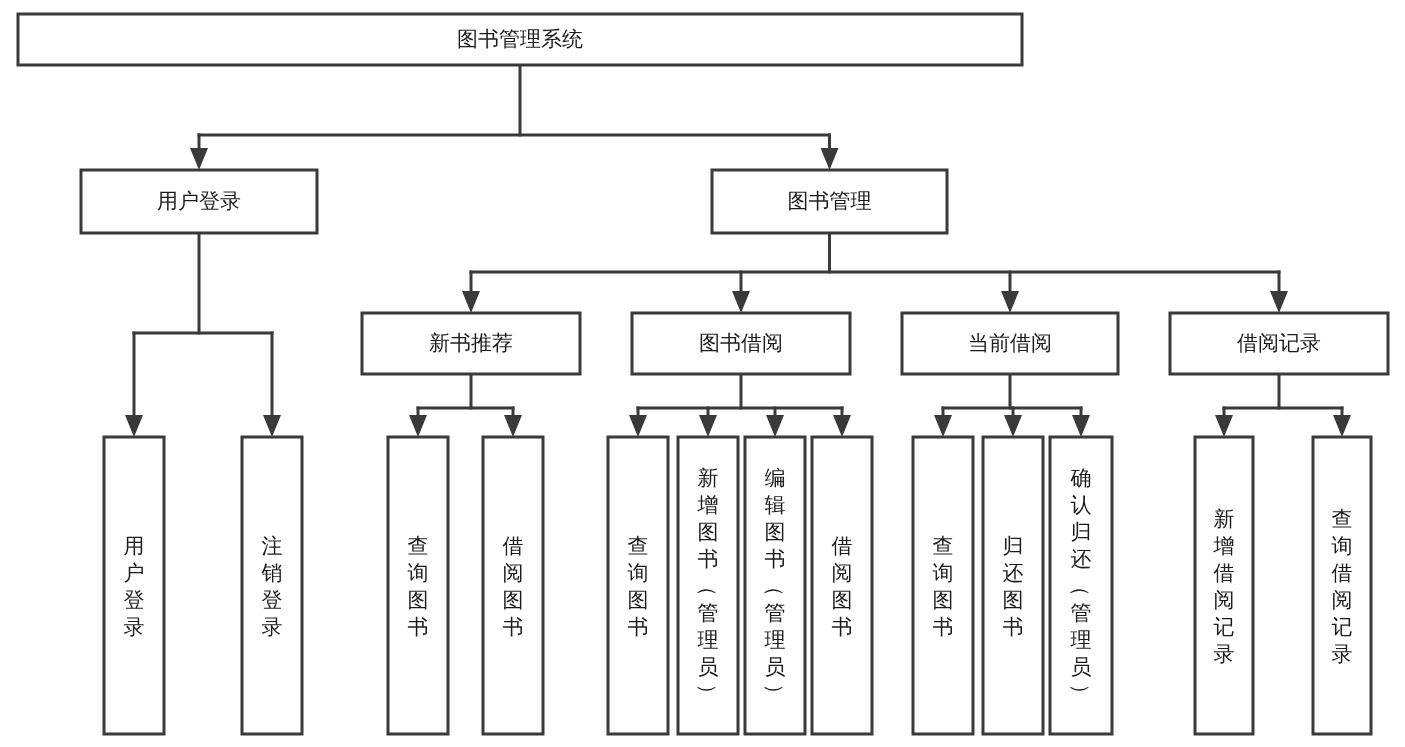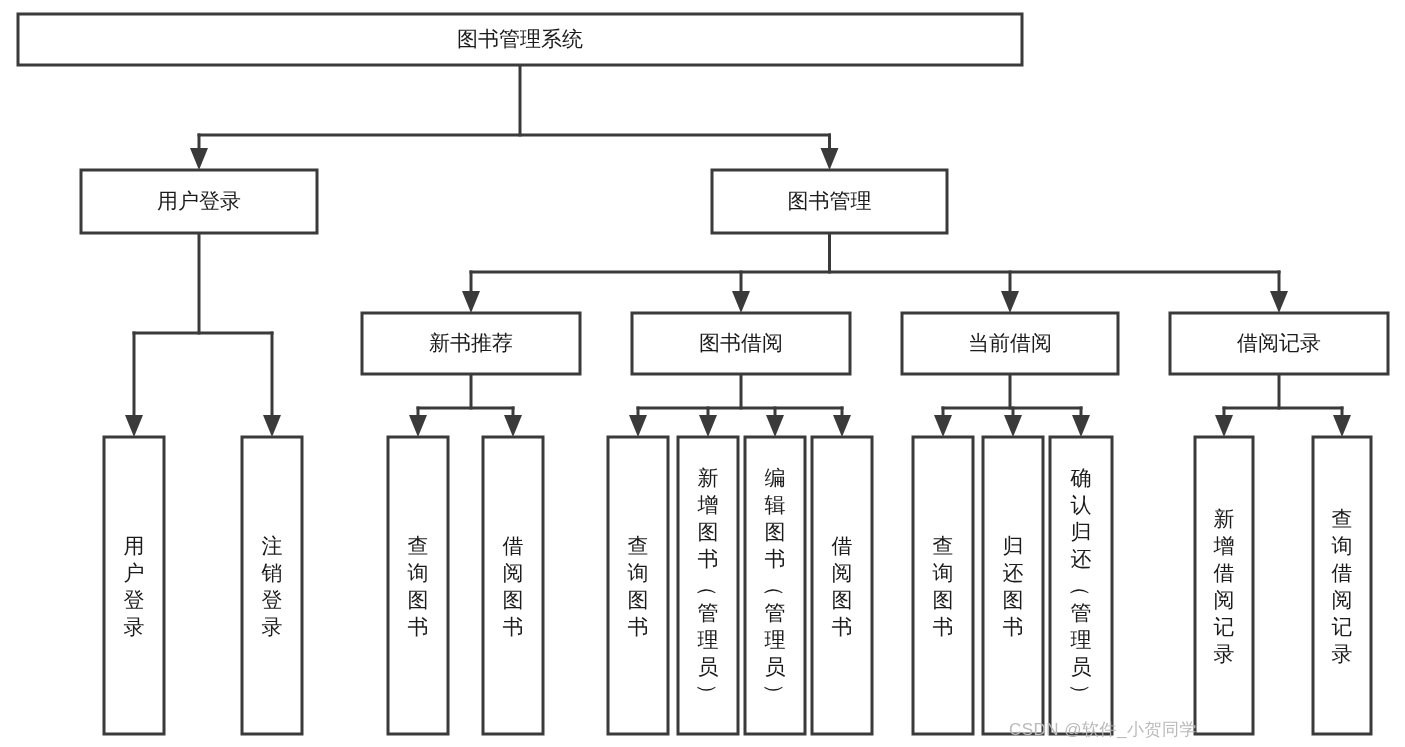--- a/index.html
+++ b/index.html
@@ -272,14 +272,13 @@
           <text x="1342" y="525.56" class="node-label-v">查</text>
           <text x="1342" y="552.56" class="node-label-v">询</text>
           <text x="1342" y="579.56" class="node-label-v">借</text>
           <text x="1342" y="606.56" class="node-label-v">阅</text>
           <text x="1342" y="633.56" class="node-label-v">记</text>
           <text x="1342" y="660.56" class="node-label-v">录</text>
           <title>查询借阅记录</title>
         </g>
       </g>
   </svg>
-  <div class="watermark">CSDN @软件_小贺同学</div>
 </div>
 
 </body></html>

